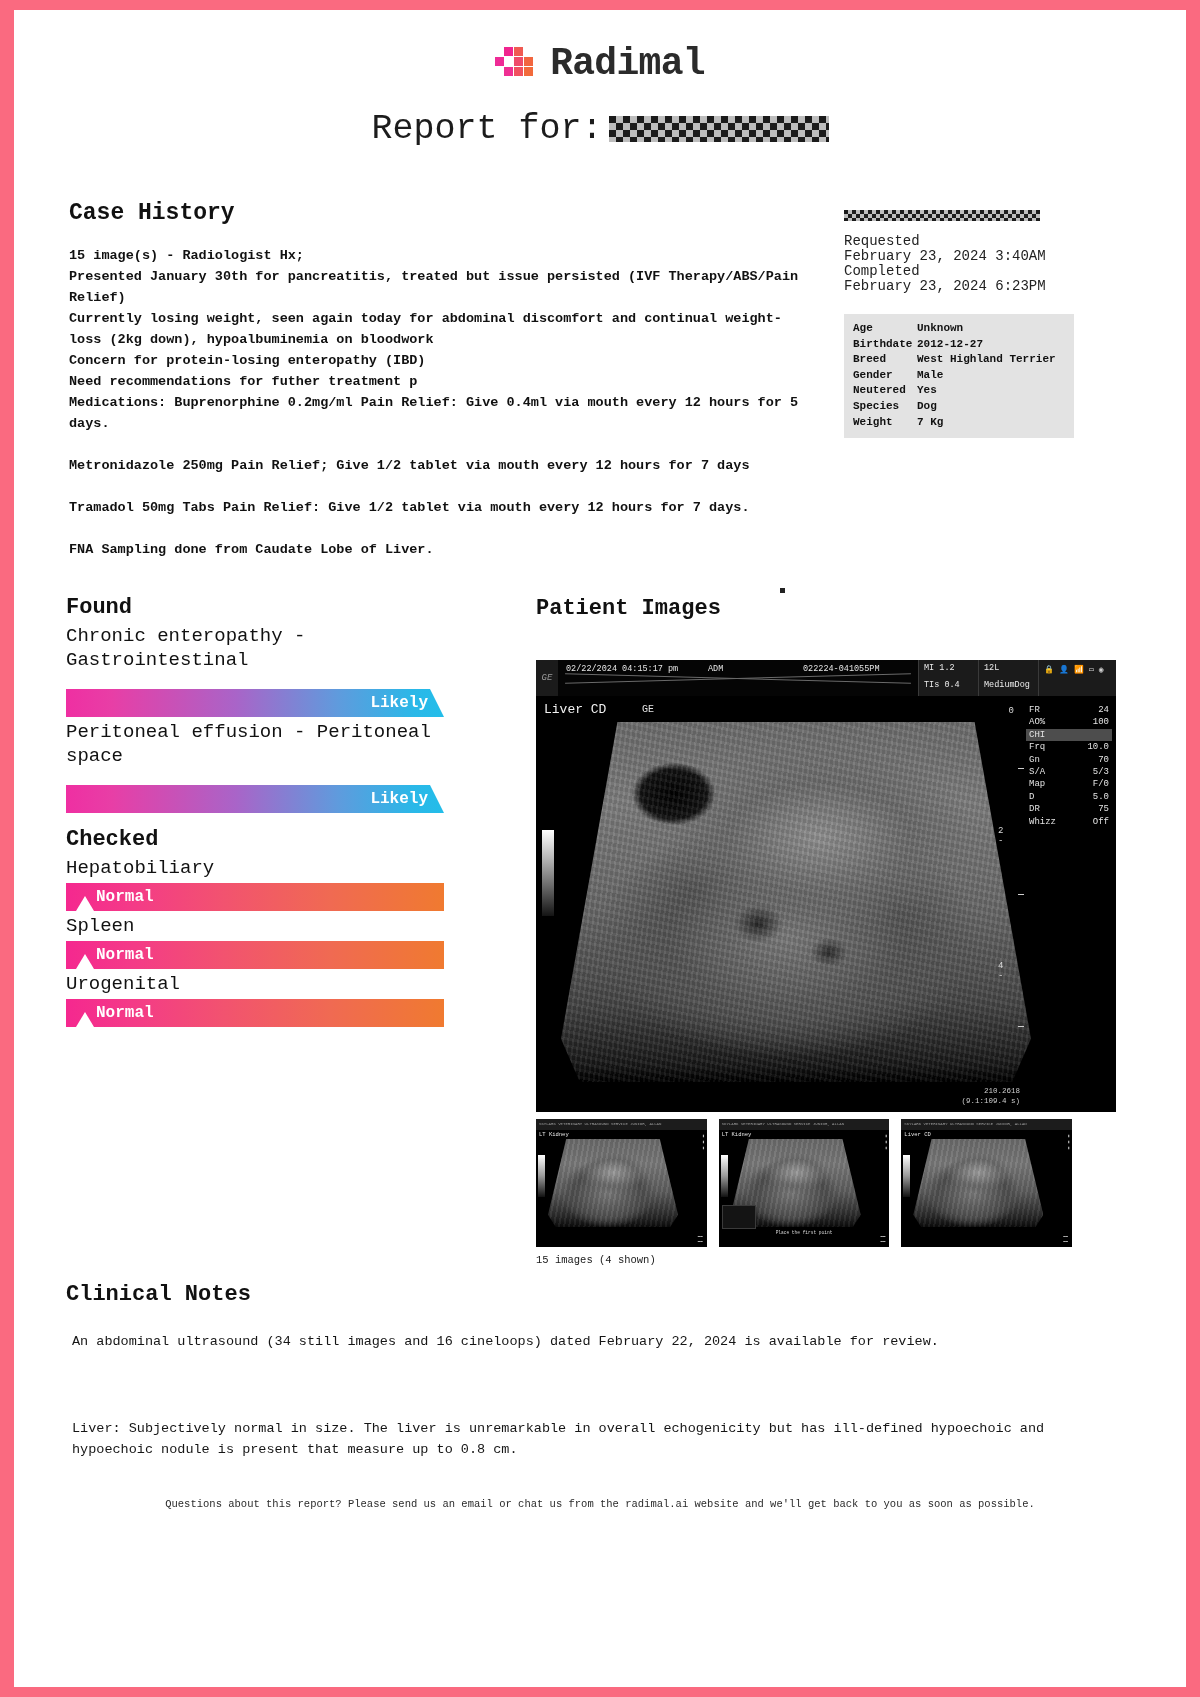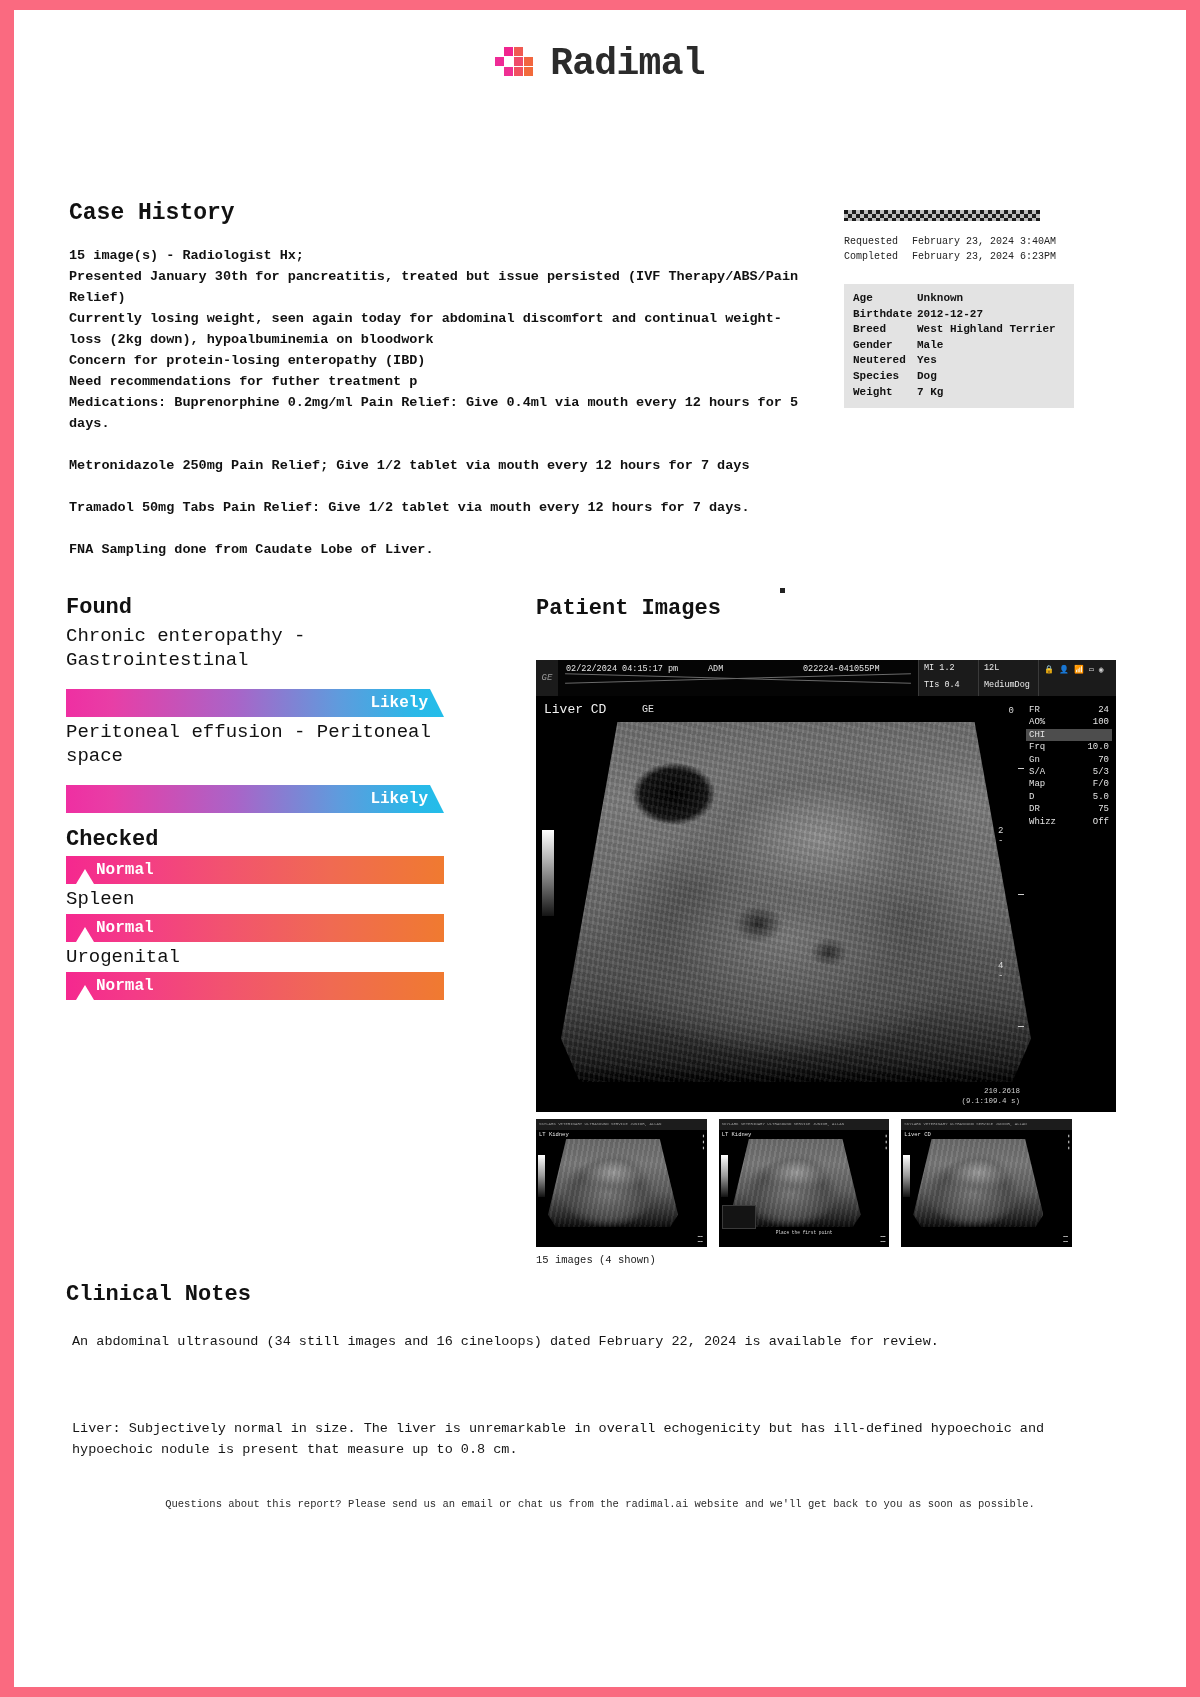--- a/index.html
+++ b/index.html
@@ -96,23 +96,24 @@
   
   .meta-block {
     position: absolute;
     left: 830px;
     top: 198px;
     width: 230px;
   }
   .meta-rows { margin-top: 8px; }
   .meta-row {
     display: flex;
-    font-size: 10px;
+    font-size: 14px;
     color: #222;
     line-height: 15px;
+    flex-direction: column;
   }
   .meta-row .k { width: 68px; }
   .meta-row .v { flex: 1; }
 
   .patient-box {
     margin-top: 20px;
     background: #e3e3e3;
     padding: 7px 9px 8px 9px;
   }
   .patient-row {
@@ -454,20 +455,24 @@
       <i style="left:19px; top:10px; width:9px; height:9px; background:#ef4b6a;"></i>
       <i style="left:29px; top:10px; width:9px; height:9px; background:#f2663f;"></i>
       <i style="left:0px;  top:10px; width:9px; height:9px; background:#ee2b96;"></i>
       <i style="left:9px;  top:20px; width:9px; height:9px; background:#ef2f93;"></i>
       <i style="left:19px; top:20px; width:9px; height:9px; background:#f1505f;"></i>
       <i style="left:29px; top:20px; width:9px; height:9px; background:#f26a3b;"></i>
     </span>
     <span class="brand-name">Radimal</span>
   </div>
 
+  <div class="report-for-row">
+    <span class="report-for-label">Report for:</span>
+    <span class="redaction name"></span>
+  </div>
 
   <div class="case-history">
     <div class="section-h2">Case History</div>
     <div class="hx-line">15 image(s) - Radiologist Hx;</div>
     <div class="hx-line">Presented January 30th for pancreatitis, treated but issue persisted (IVF Therapy/ABS/Pain Relief)</div>
     <div class="hx-line">Currently losing weight, seen again today for abdominal discomfort and continual weight-loss (2kg down), hypoalbuminemia on bloodwork</div>
     <div class="hx-line">Concern for protein-losing enteropathy (IBD)</div>
     <div class="hx-line">Need recommendations for futher treatment p</div>
     <div class="hx-line">Medications: Buprenorphine 0.2mg/ml Pain Relief: Give 0.4ml via mouth every 12 hours for 5 days.</div>
     <div class="hx-gap"></div>
@@ -533,20 +538,21 @@
     </div>
 
     <div class="finding-name">Peritoneal effusion - Peritoneal space</div>
     <div class="bar likely">
       <span class="bar-label">Likely</span>
       <span class="marker-right"></span>
     </div>
 
     <div class="section-h2 checked-h">Checked</div>
 
+    <div class="finding-name">Hepatobiliary</div>
     <div class="bar normal">
       <span class="marker-left"></span>
       <span class="bar-label">Normal</span>
     </div>
 
     <div class="finding-name">Spleen</div>
     <div class="bar normal">
       <span class="marker-left"></span>
       <span class="bar-label">Normal</span>
     </div>

